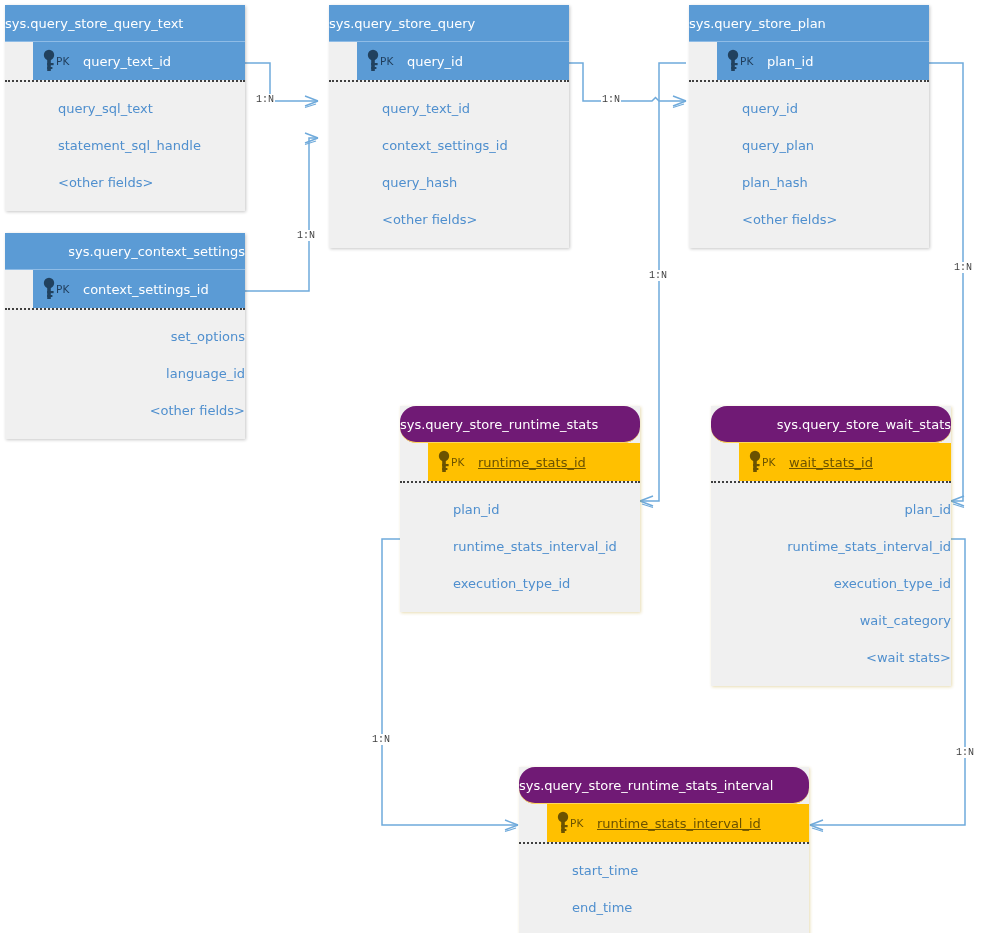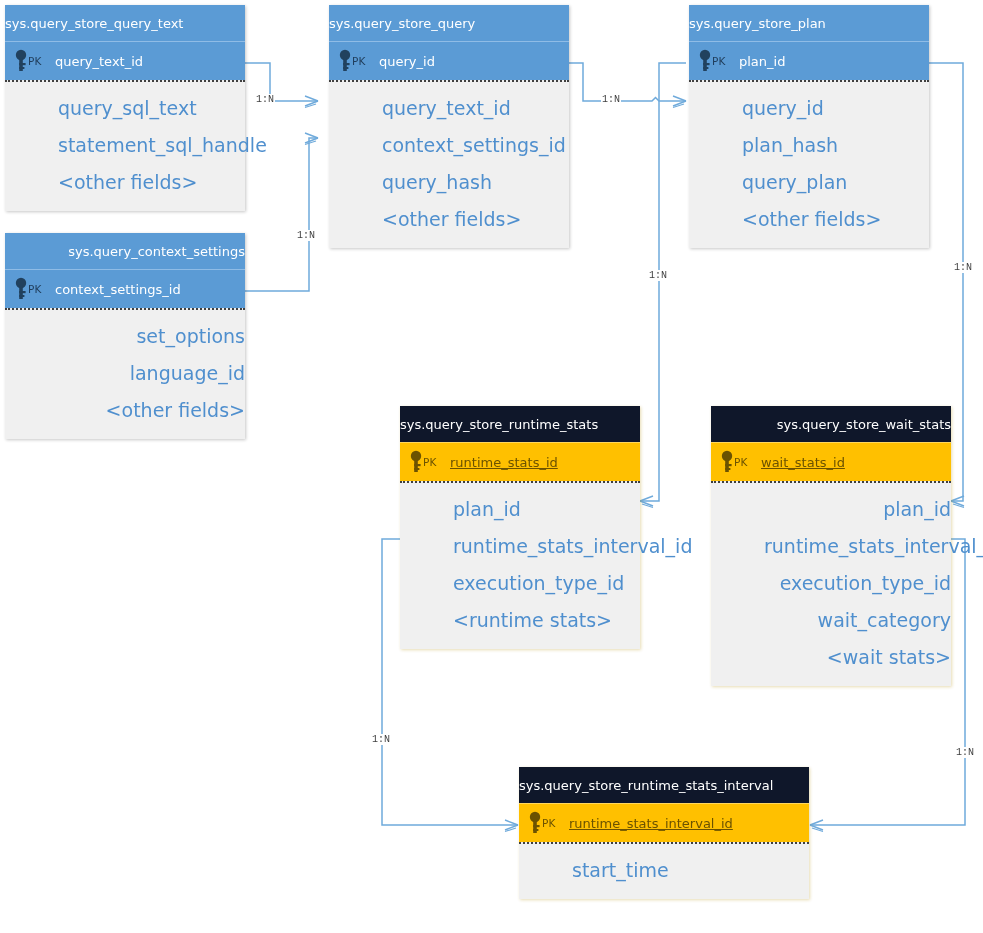--- a/index.html
+++ b/index.html
@@ -25,20 +25,21 @@
     font-size:13px;
     white-space:nowrap;
     overflow:hidden;
   }
   .ent-pk{
     box-sizing:border-box;
     height:38px;
     position:relative;
     display:flex;
     align-items:center;
+    margin-left:28px;
   }
   .ent-pk .keywrap{
     width:44px;
     display:flex;
     align-items:center;
     padding-left:10px;
     box-sizing:border-box;
   }
   .keyicon{display:block;}
   .pk-tag{
@@ -55,31 +56,31 @@
     box-sizing:border-box;
     border-top:2px dotted #3f3f3f;
     padding:8px 0 10px 0;
   }
   .field{
     box-sizing:border-box;
     height:37px;
     line-height:37px;
     padding-left:53px;
     color:#4f8fce;
-    font-size:19px;
+    font-size:13px;
     white-space:nowrap;
   }
 
   
   .theme-blue .ent-title{background:#5b9bd5;border-bottom:1px solid #8fbce6;}
   .theme-blue .ent-pk{background:#5b9bd5;}
   .theme-blue .pk-tag{color:#1f3c5a;}
   .theme-blue .pk-name{color:#ffffff;}
   
-  .theme-orange .ent-title{background:#0f172a;border-bottom:1px solid #ffd75e;}
+  .theme-orange .ent-title{background:#701a75;border-bottom:1px solid #ffd75e;border-radius:16px;}
   .theme-orange .ent-pk{background:#ffc000;}
   .theme-orange .pk-tag{color:#6b5200;}
   .theme-orange .pk-name{color:#6b5200;text-decoration:underline;}
   .theme-orange{box-shadow:1px 1px 3px rgba(180,140,0,0.30);}
 
   
   #wires{position:absolute;left:0;top:0;width:983px;height:933px;z-index:2;}
   .wlabel{
     position:absolute;
     font-size:10px;
@@ -217,22 +218,22 @@
           <rect x="4.2" y="8" width="3.6" height="14" fill="#21415e"></rect>
           <rect x="4.2" y="14" width="6.4" height="2.2" fill="#21415e"></rect>
           <rect x="4.2" y="18" width="5.2" height="2" fill="#21415e"></rect>
         </svg>
         <span class="pk-tag">PK</span>
       </span>
       <span class="pk-name">plan_id</span>
     </div>
     <div class="ent-fields">
       <div class="field">query_id</div>
+      <div class="field">query_plan</div>
       <div class="field">plan_hash</div>
-      <div class="field">query_plan</div>
       <div class="field">&lt;other fields&gt;</div>
     </div>
   </div>
 
   <div class="entity theme-orange" style="left:400px;top:406px;width:240px;">
     <div class="ent-title">sys.query_store_runtime_stats</div>
     <div class="ent-pk">
       <span class="keywrap">
         <svg class="keyicon" width="12" height="24" viewBox="0 0 12 24">
           <circle cx="6" cy="6" r="5.2" fill="#6b5200"></circle>
@@ -241,21 +242,20 @@
           <rect x="4.2" y="18" width="5.2" height="2" fill="#6b5200"></rect>
         </svg>
         <span class="pk-tag">PK</span>
       </span>
       <span class="pk-name">runtime_stats_id</span>
     </div>
     <div class="ent-fields">
       <div class="field">plan_id</div>
       <div class="field">runtime_stats_interval_id</div>
       <div class="field">execution_type_id</div>
-      <div class="field">&lt;runtime stats&gt;</div>
     </div>
   </div>
 
   <div class="entity theme-orange" style="left:711px;top:406px;width:240px;text-align:right;">
     <div class="ent-title">sys.query_store_wait_stats</div>
     <div class="ent-pk">
       <span class="keywrap">
         <svg class="keyicon" width="12" height="24" viewBox="0 0 12 24">
           <circle cx="6" cy="6" r="5.2" fill="#6b5200"></circle>
           <rect x="4.2" y="8" width="3.6" height="14" fill="#6b5200"></rect>
@@ -284,16 +284,17 @@
           <rect x="4.2" y="8" width="3.6" height="14" fill="#6b5200"></rect>
           <rect x="4.2" y="14" width="6.4" height="2.2" fill="#6b5200"></rect>
           <rect x="4.2" y="18" width="5.2" height="2" fill="#6b5200"></rect>
         </svg>
         <span class="pk-tag">PK</span>
       </span>
       <span class="pk-name">runtime_stats_interval_id</span>
     </div>
     <div class="ent-fields">
       <div class="field">start_time</div>
+      <div class="field">end_time</div>
     </div>
   </div>
 
 </div>
 
 </body></html>

